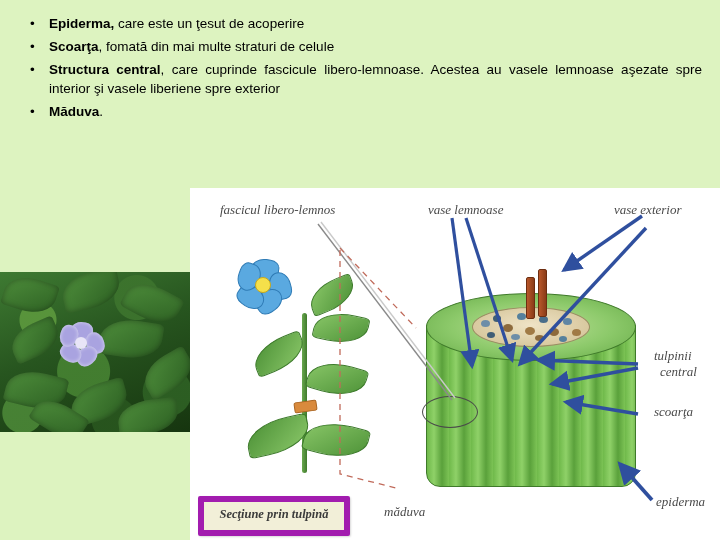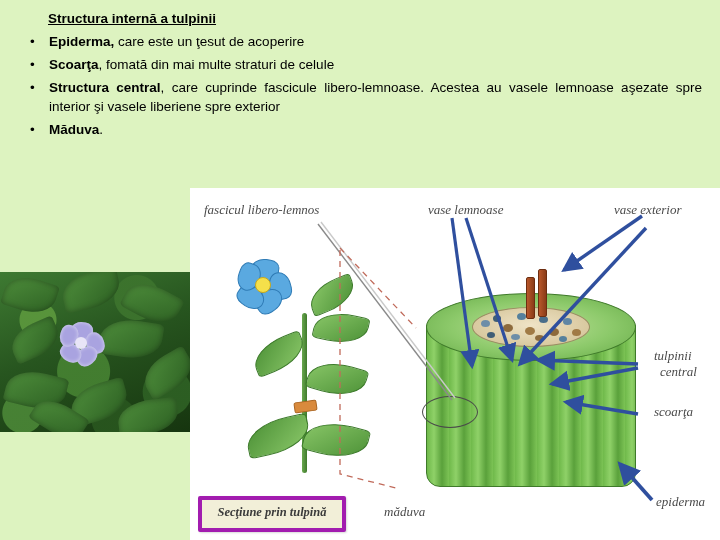--- a/index.html
+++ b/index.html
@@ -142,21 +142,21 @@
     white-space: nowrap;
   }
 
   .caption-box {
     position: absolute;
     left: 8px;
     top: 308px;
     width: 140px;
     height: 28px;
     background: #f2efd8;
-    border: 4px solid #a21caf;
+    border: 6px solid #a21caf;
     border-radius: 2px;
     box-shadow: 1px 1px 2px rgba(0,0,0,0.15);
   }
   .caption-box span {
     position: absolute;
     left: 0; right: 0; top: 5px;
     text-align: center;
     font-family: "Liberation Serif", serif;
     font-style: italic;
     font-weight: bold;
@@ -265,21 +265,20 @@
     height: 352px;
     pointer-events: none;
   }
 </style>
 </head>
 <body>
 
 <div id="slide">
 
   <div class="text-block">
-    <div class="title">Structura internă a tulpinii</div>
 
     <div class="bullet-row">
       <span class="bullet-mark">•</span>
       <span class="bullet-text"><b>Epiderma,</b><span> care este un ţesut de acoperire</span></span>
     </div>
 
     <div class="bullet-row">
       <span class="bullet-mark">•</span>
       <span class="bullet-text"><b>Scoarţa</b><span>, fomată din mai multe straturi de celule</span></span>
     </div>
@@ -381,21 +380,21 @@
       <line x1="456" y1="40" x2="330" y2="176" stroke="#2f4f9e" stroke-width="3.4" marker-end="url(#arrowBlue)"></line>
 
       <line x1="448" y1="176" x2="348" y2="172" stroke="#2f4f9e" stroke-width="3.4" marker-end="url(#arrowBlue)"></line>
       <line x1="448" y1="180" x2="362" y2="196" stroke="#2f4f9e" stroke-width="3.4" marker-end="url(#arrowBlue)"></line>
 
       <line x1="448" y1="226" x2="376" y2="214" stroke="#2f4f9e" stroke-width="3.4" marker-end="url(#arrowBlue)"></line>
 
       <line x1="462" y1="312" x2="430" y2="276" stroke="#2f4f9e" stroke-width="3.8" marker-end="url(#arrowBlue)"></line>
     </svg>
 
-    <div class="dlabel" style="left:14px;  top:14px;">fascicul libero-lemnos</div>
+    <div class="dlabel" style="left:30px;  top:14px;">fascicul libero-lemnos</div>
     <div class="dlabel" style="left:238px; top:14px;">vase lemnoase</div>
     <div class="dlabel" style="left:424px; top:14px;">vase exterior</div>
     <div class="dlabel" style="left:464px; top:160px;">tulpinii</div>
     <div class="dlabel" style="left:470px; top:176px;font-style:italic;">central</div>
     <div class="dlabel" style="left:464px; top:216px;">scoarţa</div>
     <div class="dlabel" style="left:466px; top:306px;">epiderma</div>
     <div class="dlabel" style="left:194px; top:316px;">măduva</div>
 
     <div class="caption-box">
       <span>Secţiune prin tulpină</span>

